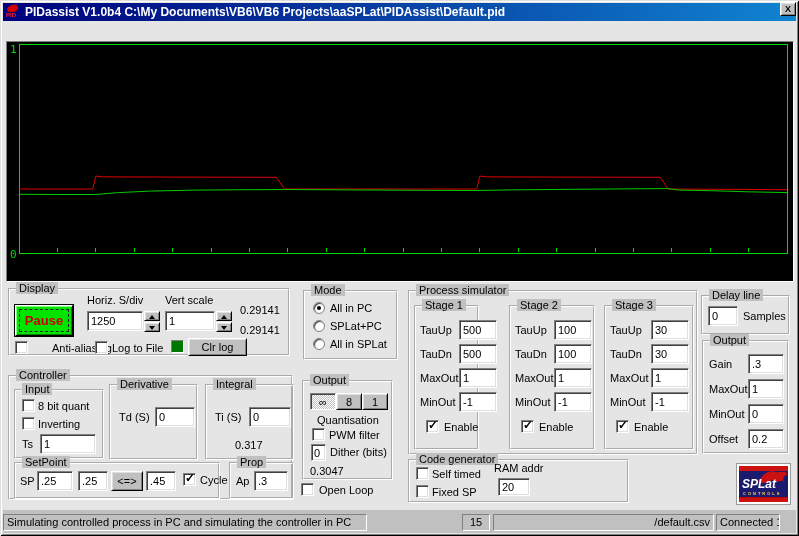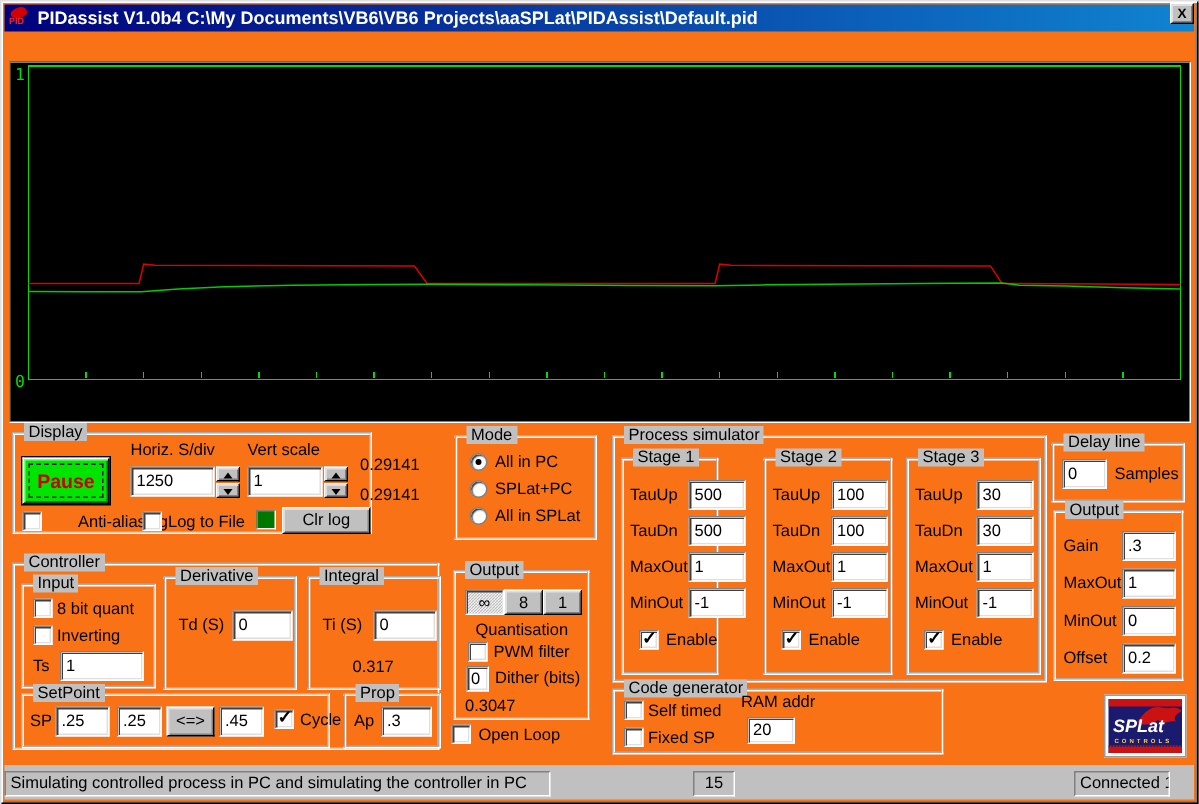--- a/index.html
+++ b/index.html
@@ -1,18 +1,18 @@
 <!DOCTYPE html>
 <html><head>
 <meta charset="utf-8">
 <style>
   html,body{margin:0;padding:0;background:#555;}
   *{box-sizing:border-box;}
   .window{
-    position:relative;width:799px;height:536px;background:#f97316;
+    position:relative;width:799px;height:536px;background:#e5e5e5;
     font-family:"Liberation Sans",sans-serif;font-size:11px;color:#000;
     box-shadow:inset 1px 1px 0 #dfdfdf,inset -1px -1px 0 #000,inset 2px 2px 0 #fff,inset -2px -2px 0 #808080;
     overflow:hidden;
   }
   .titlebar{
     position:absolute;left:3px;top:3px;width:793px;height:18px;
     background:linear-gradient(to right,#00007b,#1084d0);
     display:flex;align-items:center;color:#fff;
   }
   .title-icon{position:relative;width:15px;height:15px;margin-left:2px;flex:0 0 auto;}
@@ -123,21 +123,21 @@
         <line x1="703.2" y1="210" x2="703.2" y2="206" stroke="#00dd00" shape-rendering="crispEdges"></line>
         <line x1="741.6" y1="210" x2="741.6" y2="206" stroke="#00dd00" shape-rendering="crispEdges"></line>
         <line x1="780" y1="210" x2="780" y2="206" stroke="#00dd00" shape-rendering="crispEdges"></line>
         <text x="3" y="11" fill="#00dd00" font-size="11px" font-family="&quot;DejaVu Sans Mono&quot;, monospace">1</text>
         <text x="3" y="216" fill="#00dd00" font-size="11px" font-family="&quot;DejaVu Sans Mono&quot;, monospace">0</text>
         <polyline points="12.0,147.0 85.7,147.0 88.8,134.1 96.5,134.9 269.3,135.3 277.7,147.0 469.7,147.0 472.8,134.1 480.5,134.9 653.3,135.3 661.0,147.0 780.0,147.7" fill="none" stroke="#dd0000" stroke-width="1"></polyline>
         <polyline points="12.0,152.3 50.4,152.5 87.3,152.5 111.8,150.6 142.6,149.1 188.6,148.1 242.4,147.7 277.7,147.5 342.2,147.9 411.4,148.3 469.7,148.5 503.5,147.9 565.0,147.3 626.4,146.8 661.0,146.6 672.5,148.1 703.2,148.7 741.6,149.8 780.0,150.6" fill="none" stroke="#00cc00" stroke-width="1"></polyline>
       </svg>
   </div>
 
-  <div class="group" style="left:8px;top:288px;width:240px;height:68px;">
+  <div class="group" style="left:8px;top:288px;width:282px;height:68px;">
     <span class="group-label">Display</span>
     <button class="btn pause-btn" style="left:5px;top:15px;width:58px;height:31px;">
       <span>Pause</span>
       <span class="focus"></span>
     </button>
     <span class="lbl" style="left:77px;top:4px;">Horiz. S/div</span>
     <input class="edit" style="left: 77px; top: 21px; width: 56px;" value="1250">
     <div class="spin" style="left:134px;top:21px;">
       <div class="spin-half spin-up">
           <div class="tri-up"></div>
@@ -317,16 +317,17 @@
         <path d="M2 14 C8 4 14 2 20 4 C24 5 28 2 32 6 C28 8 26 10 28 13 C23 12 20 16 16 12 C12 15 7 16 2 14 Z" fill="#cc1111"></path>
       </svg>
       <div class="logo-brand">SPLat</div>
       <div class="logo-sub">CONTROLS</div>
     </div>
   </div>
 
   <div class="statusbar">
     <div class="status-panel" style="left:0px;width:364px;">Simulating controlled process in PC and simulating the controller in PC</div>
     <div class="status-panel" style="left:459px;width:28px;text-align:center;">15</div>
+    <div class="status-panel" style="left:490px;width:221px;text-align:right;">/default.csv</div>
     <div class="status-panel" style="left:713px;width:64px;text-align:center;">Connected 1</div>
   </div>
 
 </div>
 
 </body></html>

